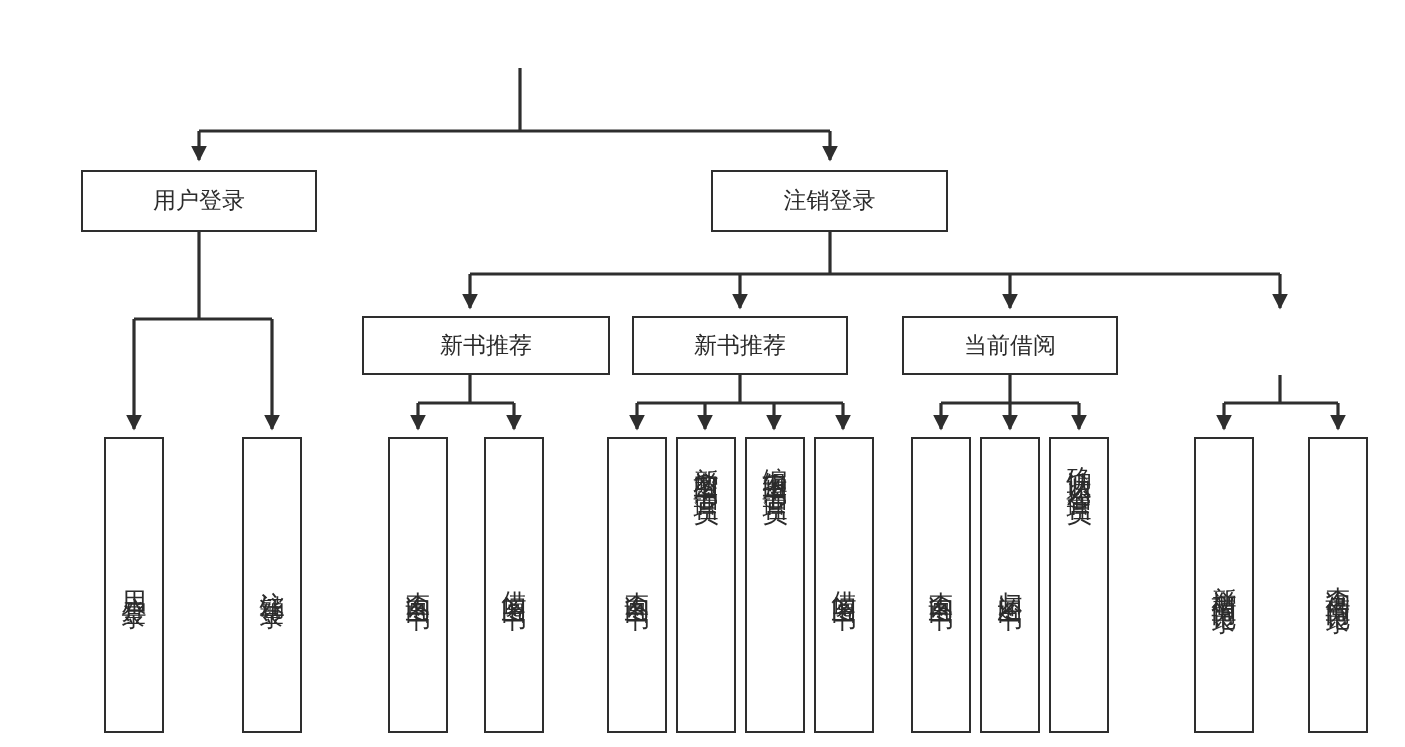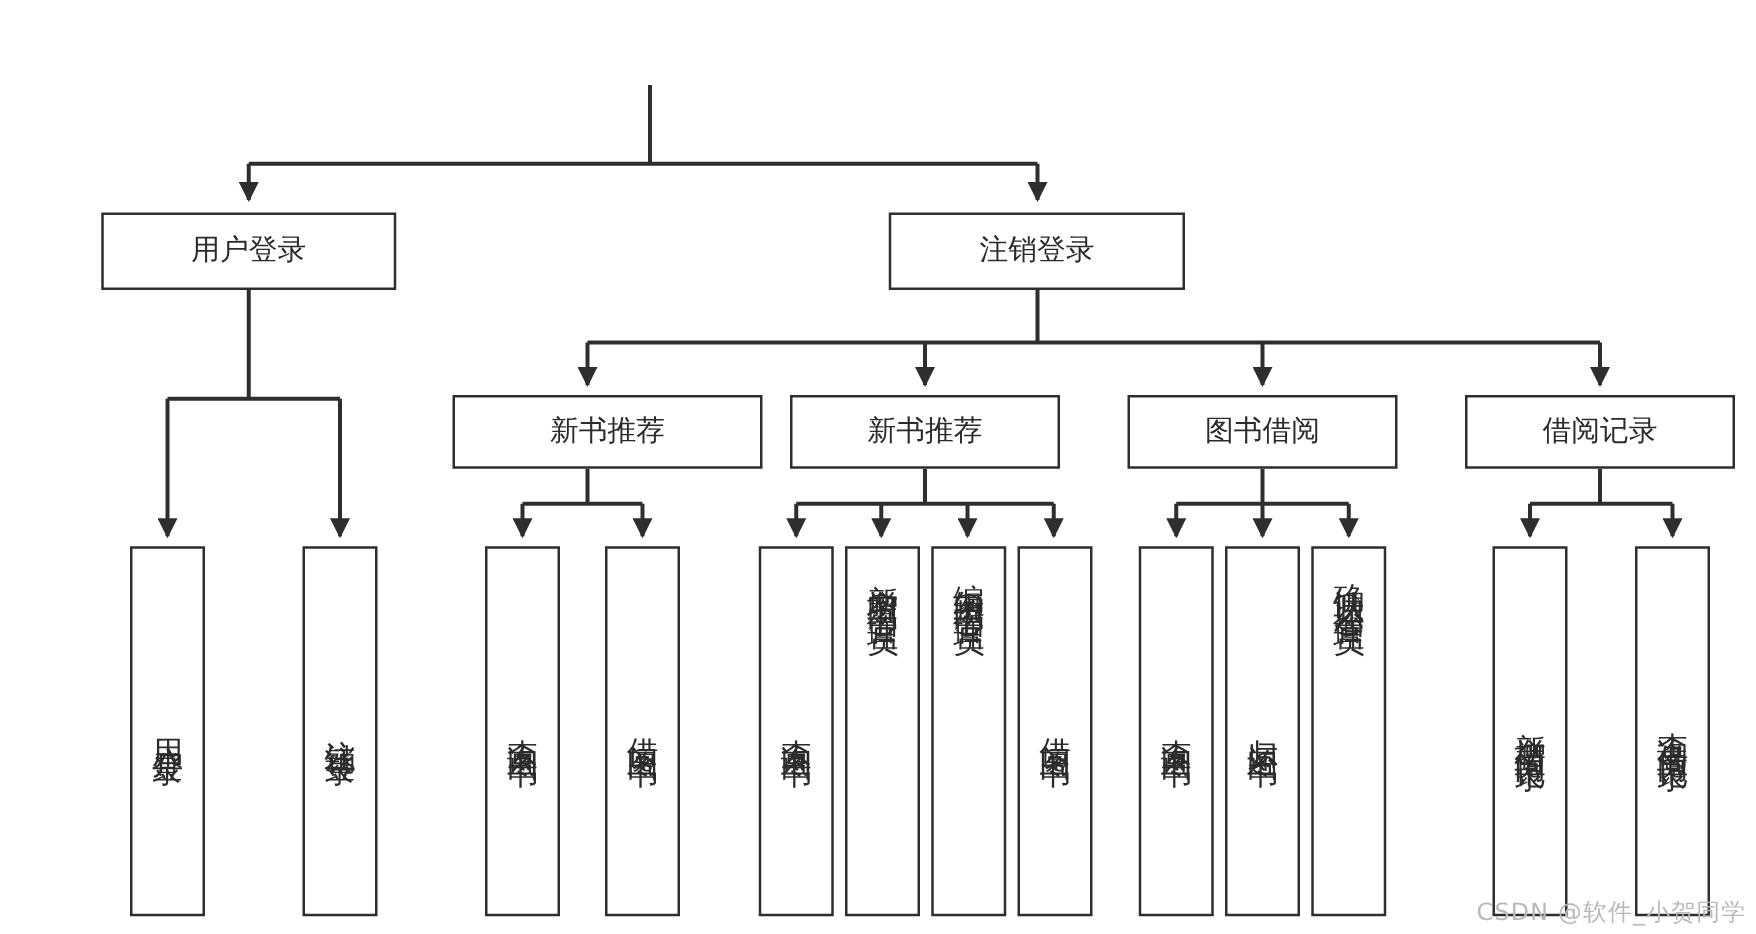--- a/index.html
+++ b/index.html
@@ -120,24 +120,21 @@
     <span class="lbl">注销登录</span>
   </div>
 
   <div class="node horiz" style="left:362px;top:316px;width:248px;height:59px;">
     <span class="lbl">新书推荐</span>
   </div>
   <div class="node horiz" style="left:632px;top:316px;width:216px;height:59px;">
     <span class="lbl">新书推荐</span>
   </div>
   <div class="node horiz" style="left:902px;top:316px;width:216px;height:59px;">
-    <span class="lbl">图书借阅</span>
-  </div>
-  <div class="node horiz" style="left:1172px;top:316px;width:216px;height:59px;">
-    <span class="lbl">借阅记录</span>
+    <span class="lbl">当前借阅</span>
   </div>
 
   <div class="node vert mid" style="left:104px;top:437px;width:60px;height:296px;">
     <span class="lbl">用户登录</span>
   </div>
   <div class="node vert mid" style="left:242px;top:437px;width:60px;height:296px;">
     <span class="lbl">注销登录</span>
   </div>
 
   <div class="node vert mid" style="left:388px;top:437px;width:60px;height:296px;">
@@ -170,14 +167,13 @@
     <span class="lbl">确认归还（管理员）</span>
   </div>
 
   <div class="node vert mid" style="left:1194px;top:437px;width:60px;height:296px;">
     <span class="lbl">新增借阅记录</span>
   </div>
   <div class="node vert mid" style="left:1308px;top:437px;width:60px;height:296px;">
     <span class="lbl">查询借阅记录</span>
   </div>
 
-  <div id="watermark">CSDN @软件_小贺同学</div>
 </div>
 
 </body></html>

